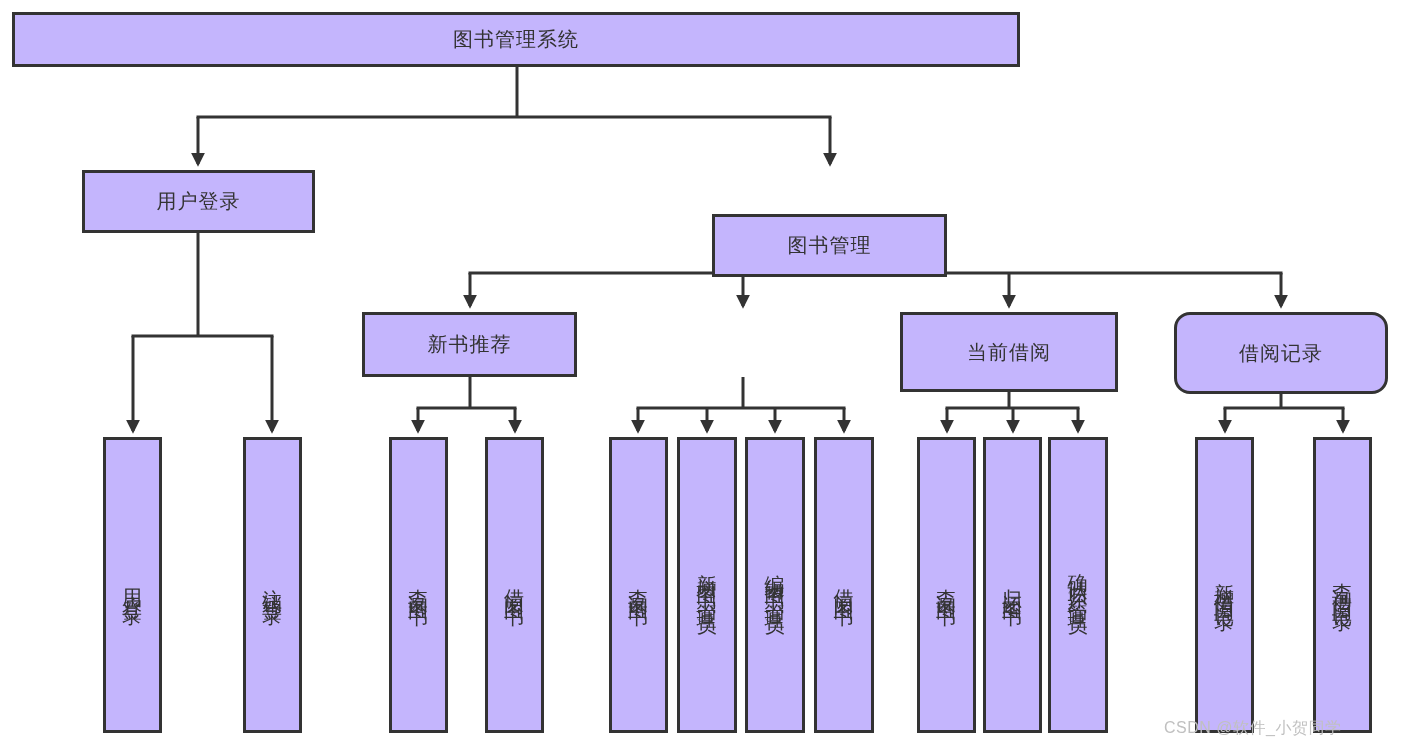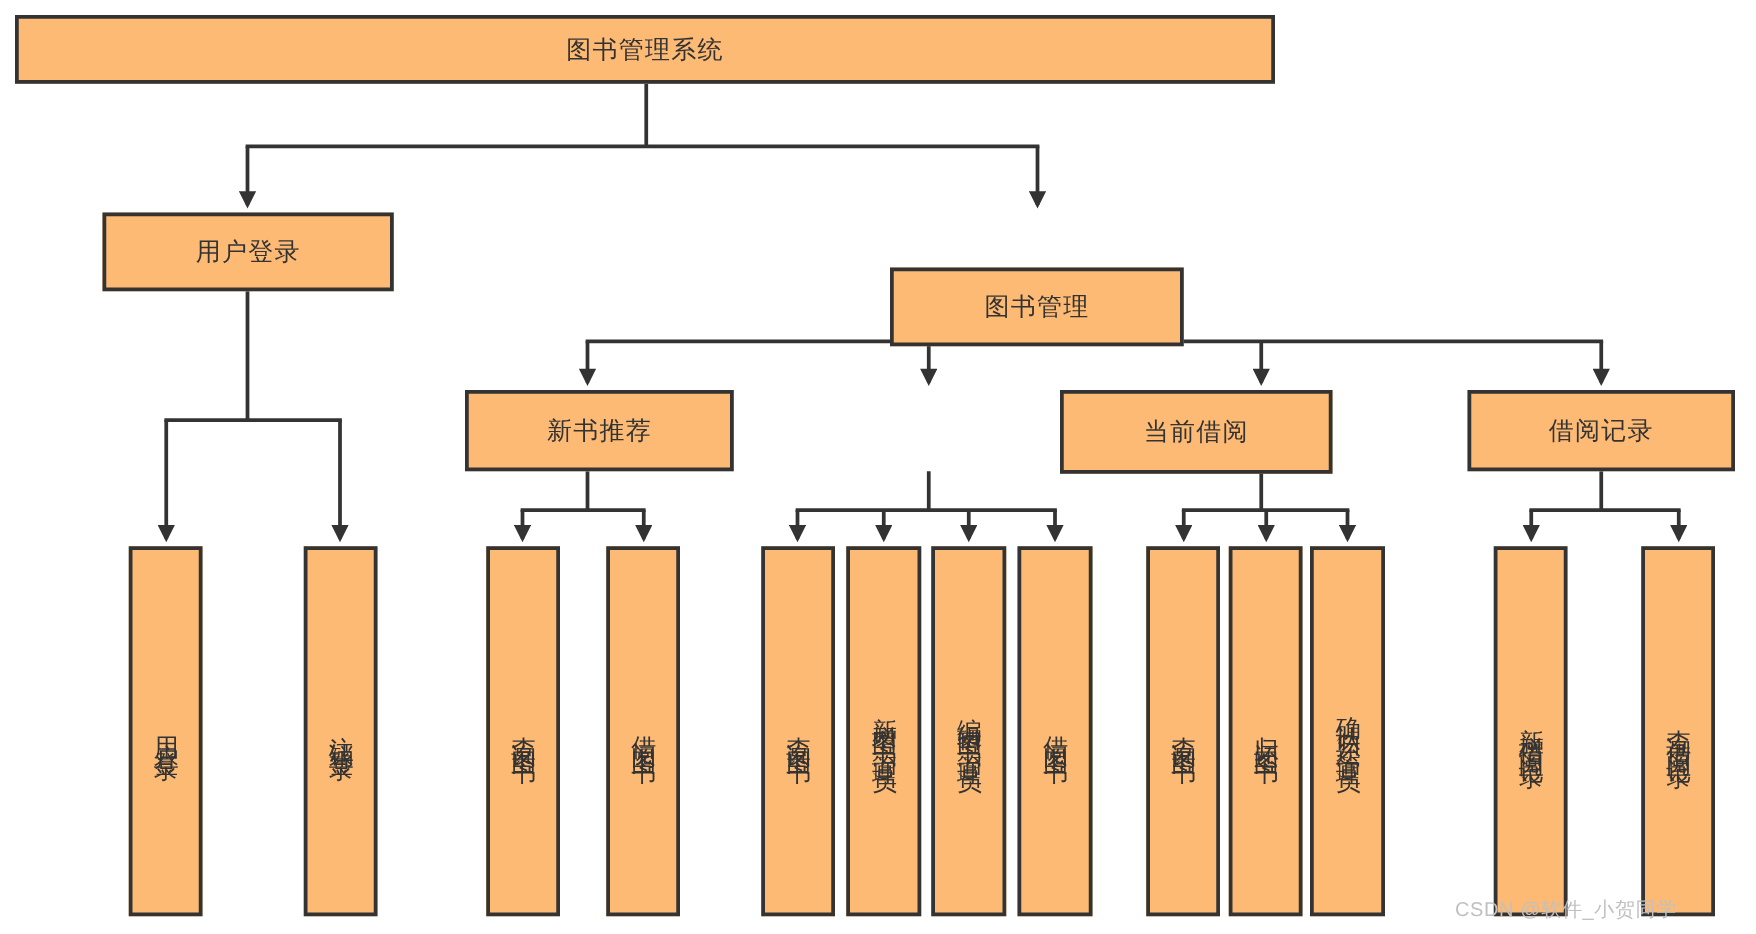--- a/index.html
+++ b/index.html
@@ -19,21 +19,21 @@
     position: absolute;
     left: 0;
     top: 0;
     width: 1405px;
     height: 747px;
   }
   .box {
     position: absolute;
     box-sizing: border-box;
     border: 3px solid #333333;
-    background: #fdba74;
+    background: #c4b5fd;
     color: #333333;
     display: flex;
     align-items: center;
     justify-content: center;
     font-size: 20px;
   }
   .hlabel {
     letter-spacing: 1px;
     white-space: nowrap;
   }
@@ -117,27 +117,27 @@
     <span class="hlabel">图书管理系统</span>
   </div>
 
   <div class="box" style="left:82px; top:170px; width:233px; height:63px;">
     <span class="hlabel">用户登录</span>
   </div>
   <div class="box" style="left:712px; top:170px; width:235px; height:63px;margin-top:44px;">
     <span class="hlabel">图书管理</span>
   </div>
 
-  <div class="box" style="left:372px; top:312px; width:215px; height:65px;">
+  <div class="box" style="left:362px; top:312px; width:215px; height:65px;">
     <span class="hlabel">新书推荐</span>
   </div>
-  <div class="box" style="left:848px; top:312px; width:218px; height:67px;">
+  <div class="box" style="left:900px; top:312px; width:218px; height:80px;">
     <span class="hlabel">当前借阅</span>
   </div>
-  <div class="box" style="left:1174px; top:312px; width:214px; height:65px;">
+  <div class="box" style="left:1174px; top:312px; width:214px; height:82px;border-radius:16px;">
     <span class="hlabel">借阅记录</span>
   </div>
 
   <div class="box leaf" style="left:103px; top:437px; width:59px; height:296px;">
     <span class="vlabel">用户登录</span>
   </div>
   <div class="box leaf" style="left:243px; top:437px; width:59px; height:296px;">
     <span class="vlabel">注销登录</span>
   </div>
 

